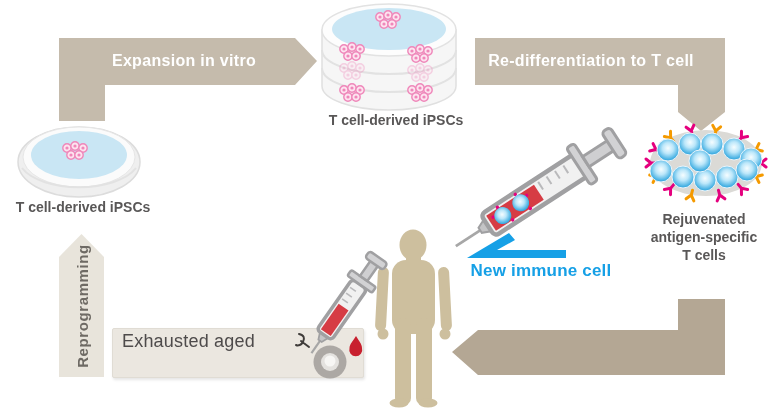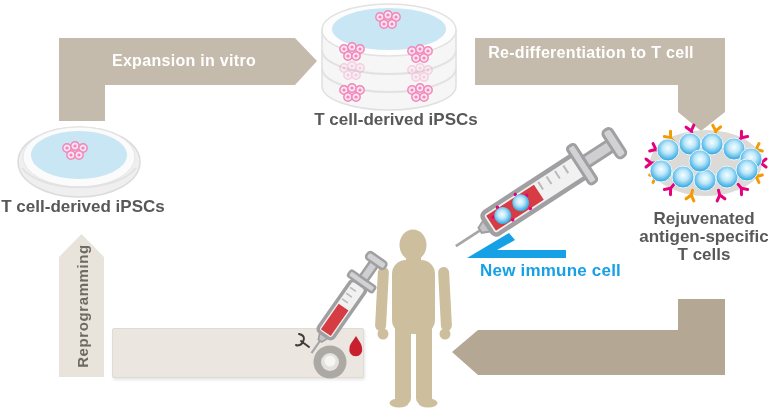--- a/index.html
+++ b/index.html
@@ -1,33 +1,33 @@
 <!DOCTYPE html>
 <html><head>
 <meta charset="utf-8">
 <title>Diagram</title>
 <style>
   html,body{margin:0;padding:0;background:#ffffff;}
   .stage{position:relative;width:768px;height:413px;background:#ffffff;
          font-family:"Liberation Sans",sans-serif;overflow:hidden;}
   .stage svg.art{position:absolute;left:0;top:0;z-index:2;}
   .layer-top{position:absolute;left:0;top:0;width:768px;height:413px;z-index:3;pointer-events:none;}
-  .lbl{position:absolute;color:#595757;font-weight:700;font-size:17px;text-align:center;line-height:16px;}
+  .lbl{position:absolute;color:#595757;font-weight:700;font-size:14px;text-align:center;line-height:16px;}
   .arrowlbl{position:absolute;color:#ffffff;font-weight:600;font-size:16px;text-align:center;
             letter-spacing:.3px;line-height:18px;}
   .rej-lines span{display:block;}
   .reprog{position:absolute;left:82px;top:306px;transform:translate(-50%,-50%) rotate(-90deg);
           color:#6E6A64;font-weight:700;font-size:15px;letter-spacing:.6px;white-space:nowrap;}
   .exh-box{position:absolute;left:112px;top:328px;width:250px;height:48px;z-index:1;
            background:#EBE7E0;border:1px solid #E0DCD4;border-radius:2px;
            box-shadow:1px 2px 3px rgba(0,0,0,.10);}
   .exh-text{position:absolute;left:122px;top:331px;color:#4E4B4B;font-size:18px;font-weight:500;
             line-height:21.5px;letter-spacing:.2px;text-align:left;}
   .blue-text{position:absolute;left:461px;top:261px;width:160px;color:#16A0E6;font-weight:700;
-             font-size:17px;line-height:19.5px;text-align:right;letter-spacing:.2px;}
+             font-size:17px;line-height:19.5px;text-align:center;letter-spacing:.2px;}
 </style>
 </head>
 <body>
 
 <div class="stage">
 
   <div class="exh-box"></div>
 
   <svg class="art" width="768" height="413" viewBox="0 0 768 413">
     <defs>
@@ -174,34 +174,35 @@
     </g>
     <path d="M 299,334 c 5,1 6,4 4,8 c -1.5,3 -5,4 -7,3 M 301,341 l 8,6" fill="none" stroke="#3F3C3A" stroke-width="2" stroke-linecap="round"></path>
     <path d="M 356,336 C 359,341 362,344 362,348 A 6.5,6.5 0 1 1 349.5,348 C 349.5,344 353,341 356,336 Z" fill="#C8202F"></path>
 
     <polygon points="467,258 509,233 515,240 497,250 566,250 566,258" fill="#16A0E6"></polygon>
   </svg>
 
   <div class="layer-top">
     <div class="arrowlbl" style="left:59px;top:52px;width:250px;">Expansion in vitro</div>
 
-    <div class="arrowlbl" style="left:475px;top:44px;width:232px;">Re-differentiation to T cell</div>
+    <div class="arrowlbl" style="left:475px;top:52px;width:232px;">Re-differentiation to T cell</div>
 
     <div class="reprog">Reprogramming</div>
 
     <div class="lbl" style="left:306px;top:112px;width:180px;">T cell-derived iPSCs</div>
 
     <div class="lbl" style="left:-3px;top:199px;width:172px;">T cell-derived iPSCs</div>
 
     <div class="lbl rej-lines" style="left:621px;top:210px;width:166px;line-height:18px;">
       <span>Rejuvenated</span>
       <span>antigen-specific</span>
       <span>T cells</span>
     </div>
 
     <div class="exh-text">
+      <span style="display:block">Exhausted aged</span>
     </div>
 
     <div class="blue-text">
       <span style="display:block">New immune cell</span>
     </div>
   </div>
 </div>
 
 </body></html>

